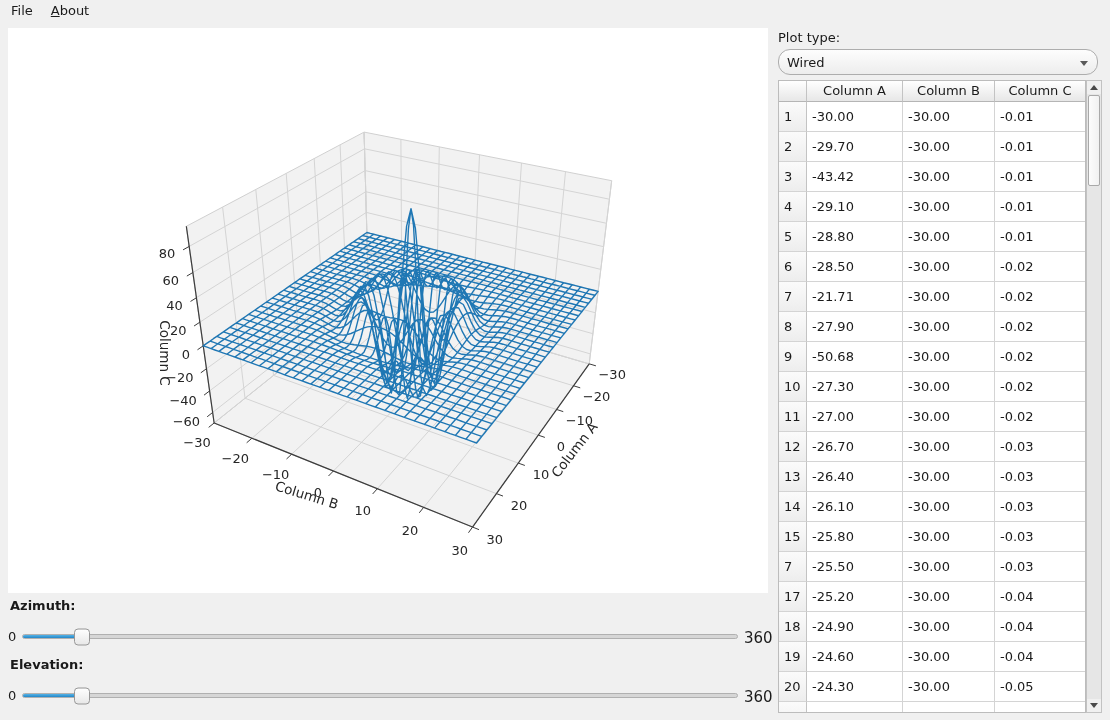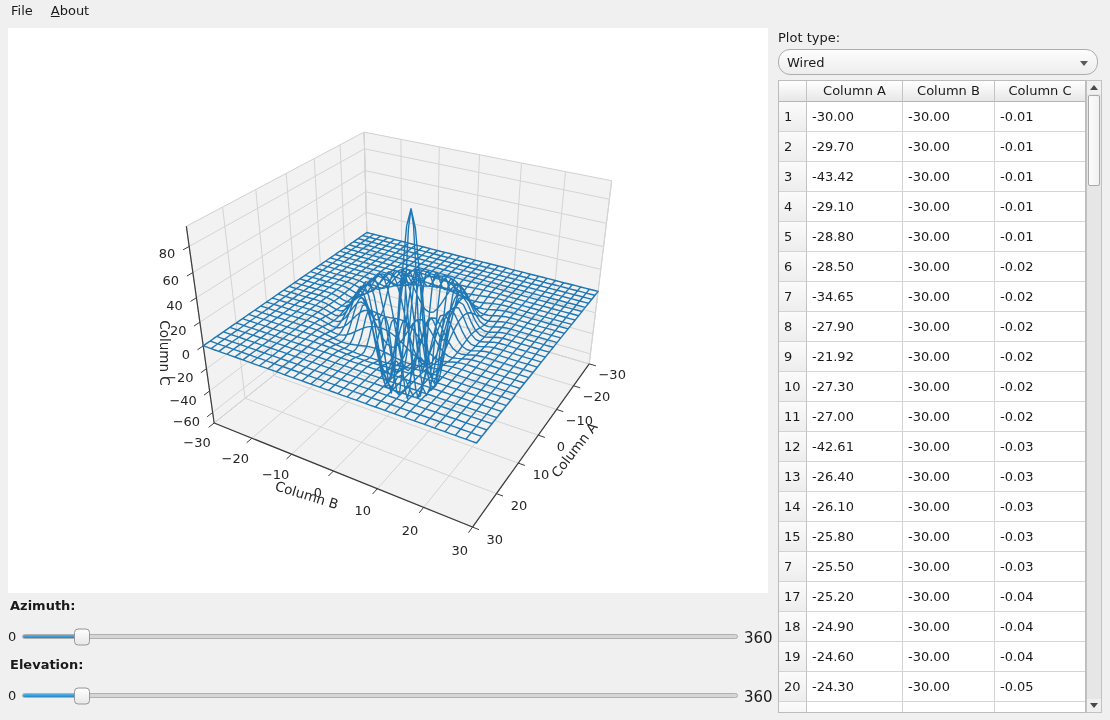--- a/index.html
+++ b/index.html
@@ -175,51 +175,51 @@
         <div class="td">-0.01</div>
       </div>
       <div class="trow">
         <div class="td-num">6</div>
         <div class="td">-28.50</div>
         <div class="td">-30.00</div>
         <div class="td">-0.02</div>
       </div>
       <div class="trow">
         <div class="td-num">7</div>
-        <div class="td">-34.65</div>
+        <div class="td">-21.71</div>
         <div class="td">-30.00</div>
         <div class="td">-0.02</div>
       </div>
       <div class="trow">
         <div class="td-num">8</div>
         <div class="td">-27.90</div>
         <div class="td">-30.00</div>
         <div class="td">-0.02</div>
       </div>
       <div class="trow">
         <div class="td-num">9</div>
-        <div class="td">-21.92</div>
+        <div class="td">-50.68</div>
         <div class="td">-30.00</div>
         <div class="td">-0.02</div>
       </div>
       <div class="trow">
         <div class="td-num">10</div>
         <div class="td">-27.30</div>
         <div class="td">-30.00</div>
         <div class="td">-0.02</div>
       </div>
       <div class="trow">
         <div class="td-num">11</div>
         <div class="td">-27.00</div>
         <div class="td">-30.00</div>
         <div class="td">-0.02</div>
       </div>
       <div class="trow">
         <div class="td-num">12</div>
-        <div class="td">-42.61</div>
+        <div class="td">-26.70</div>
         <div class="td">-30.00</div>
         <div class="td">-0.03</div>
       </div>
       <div class="trow">
         <div class="td-num">13</div>
         <div class="td">-26.40</div>
         <div class="td">-30.00</div>
         <div class="td">-0.03</div>
       </div>
       <div class="trow">

